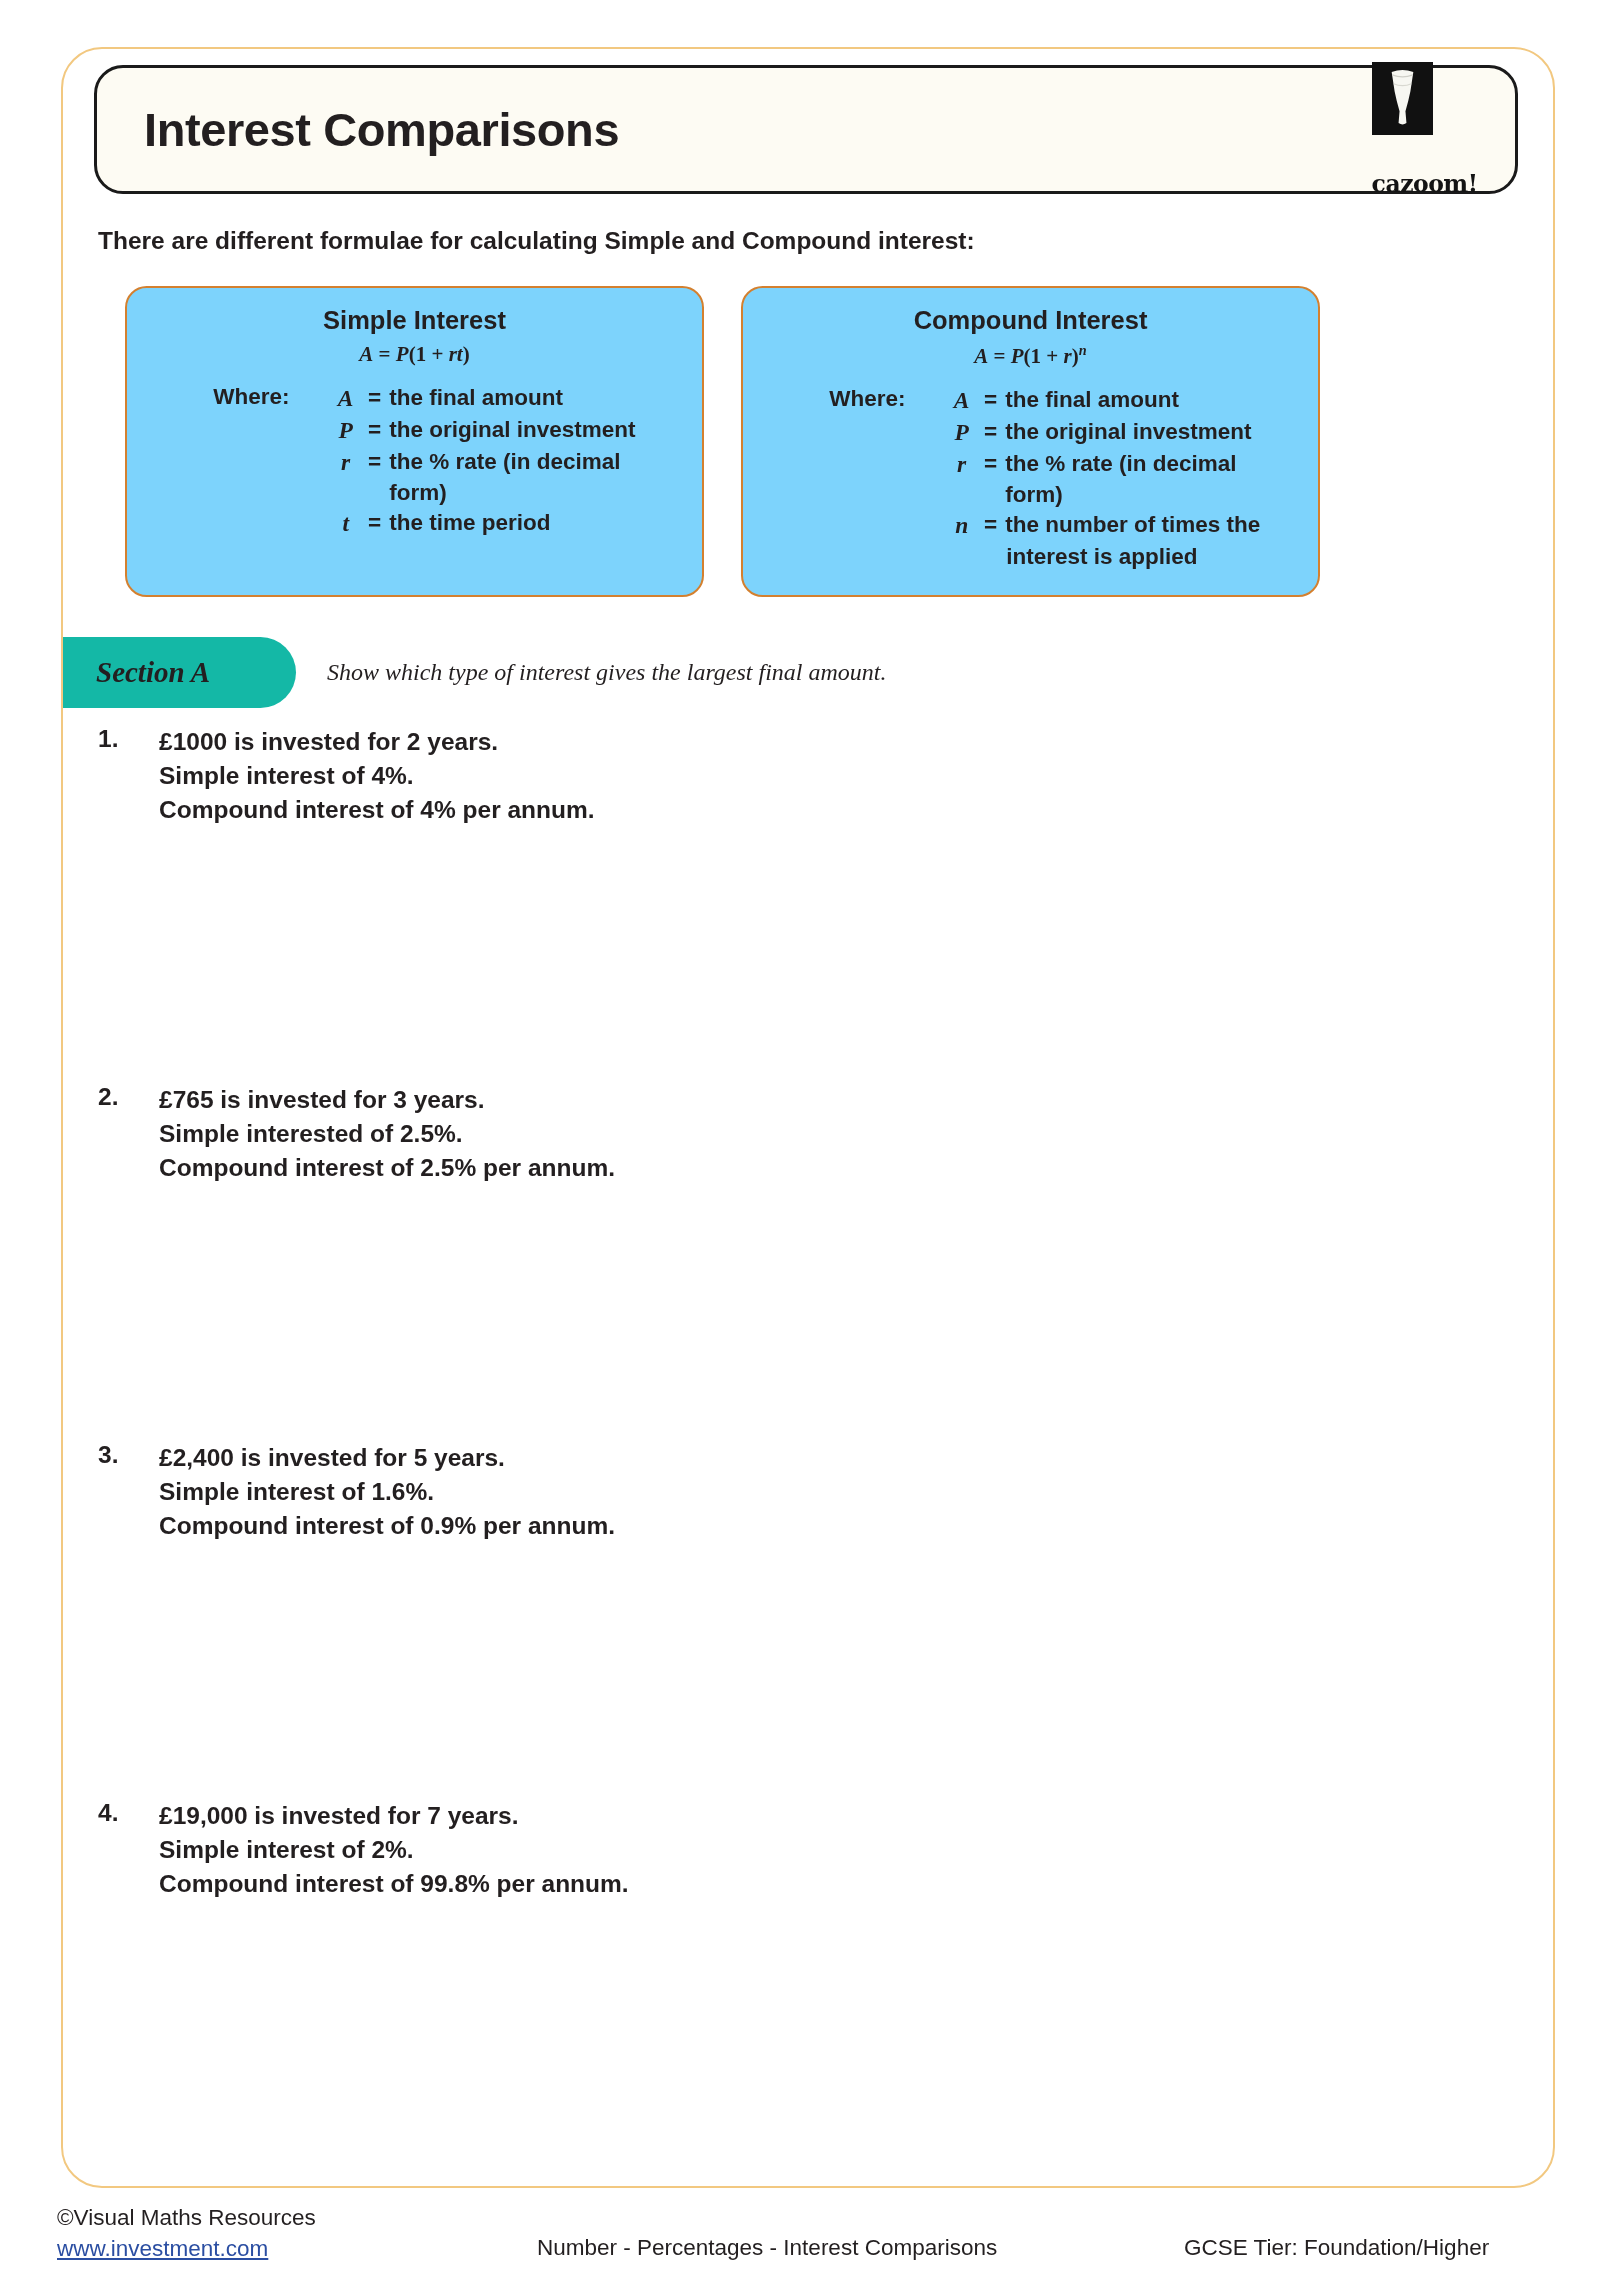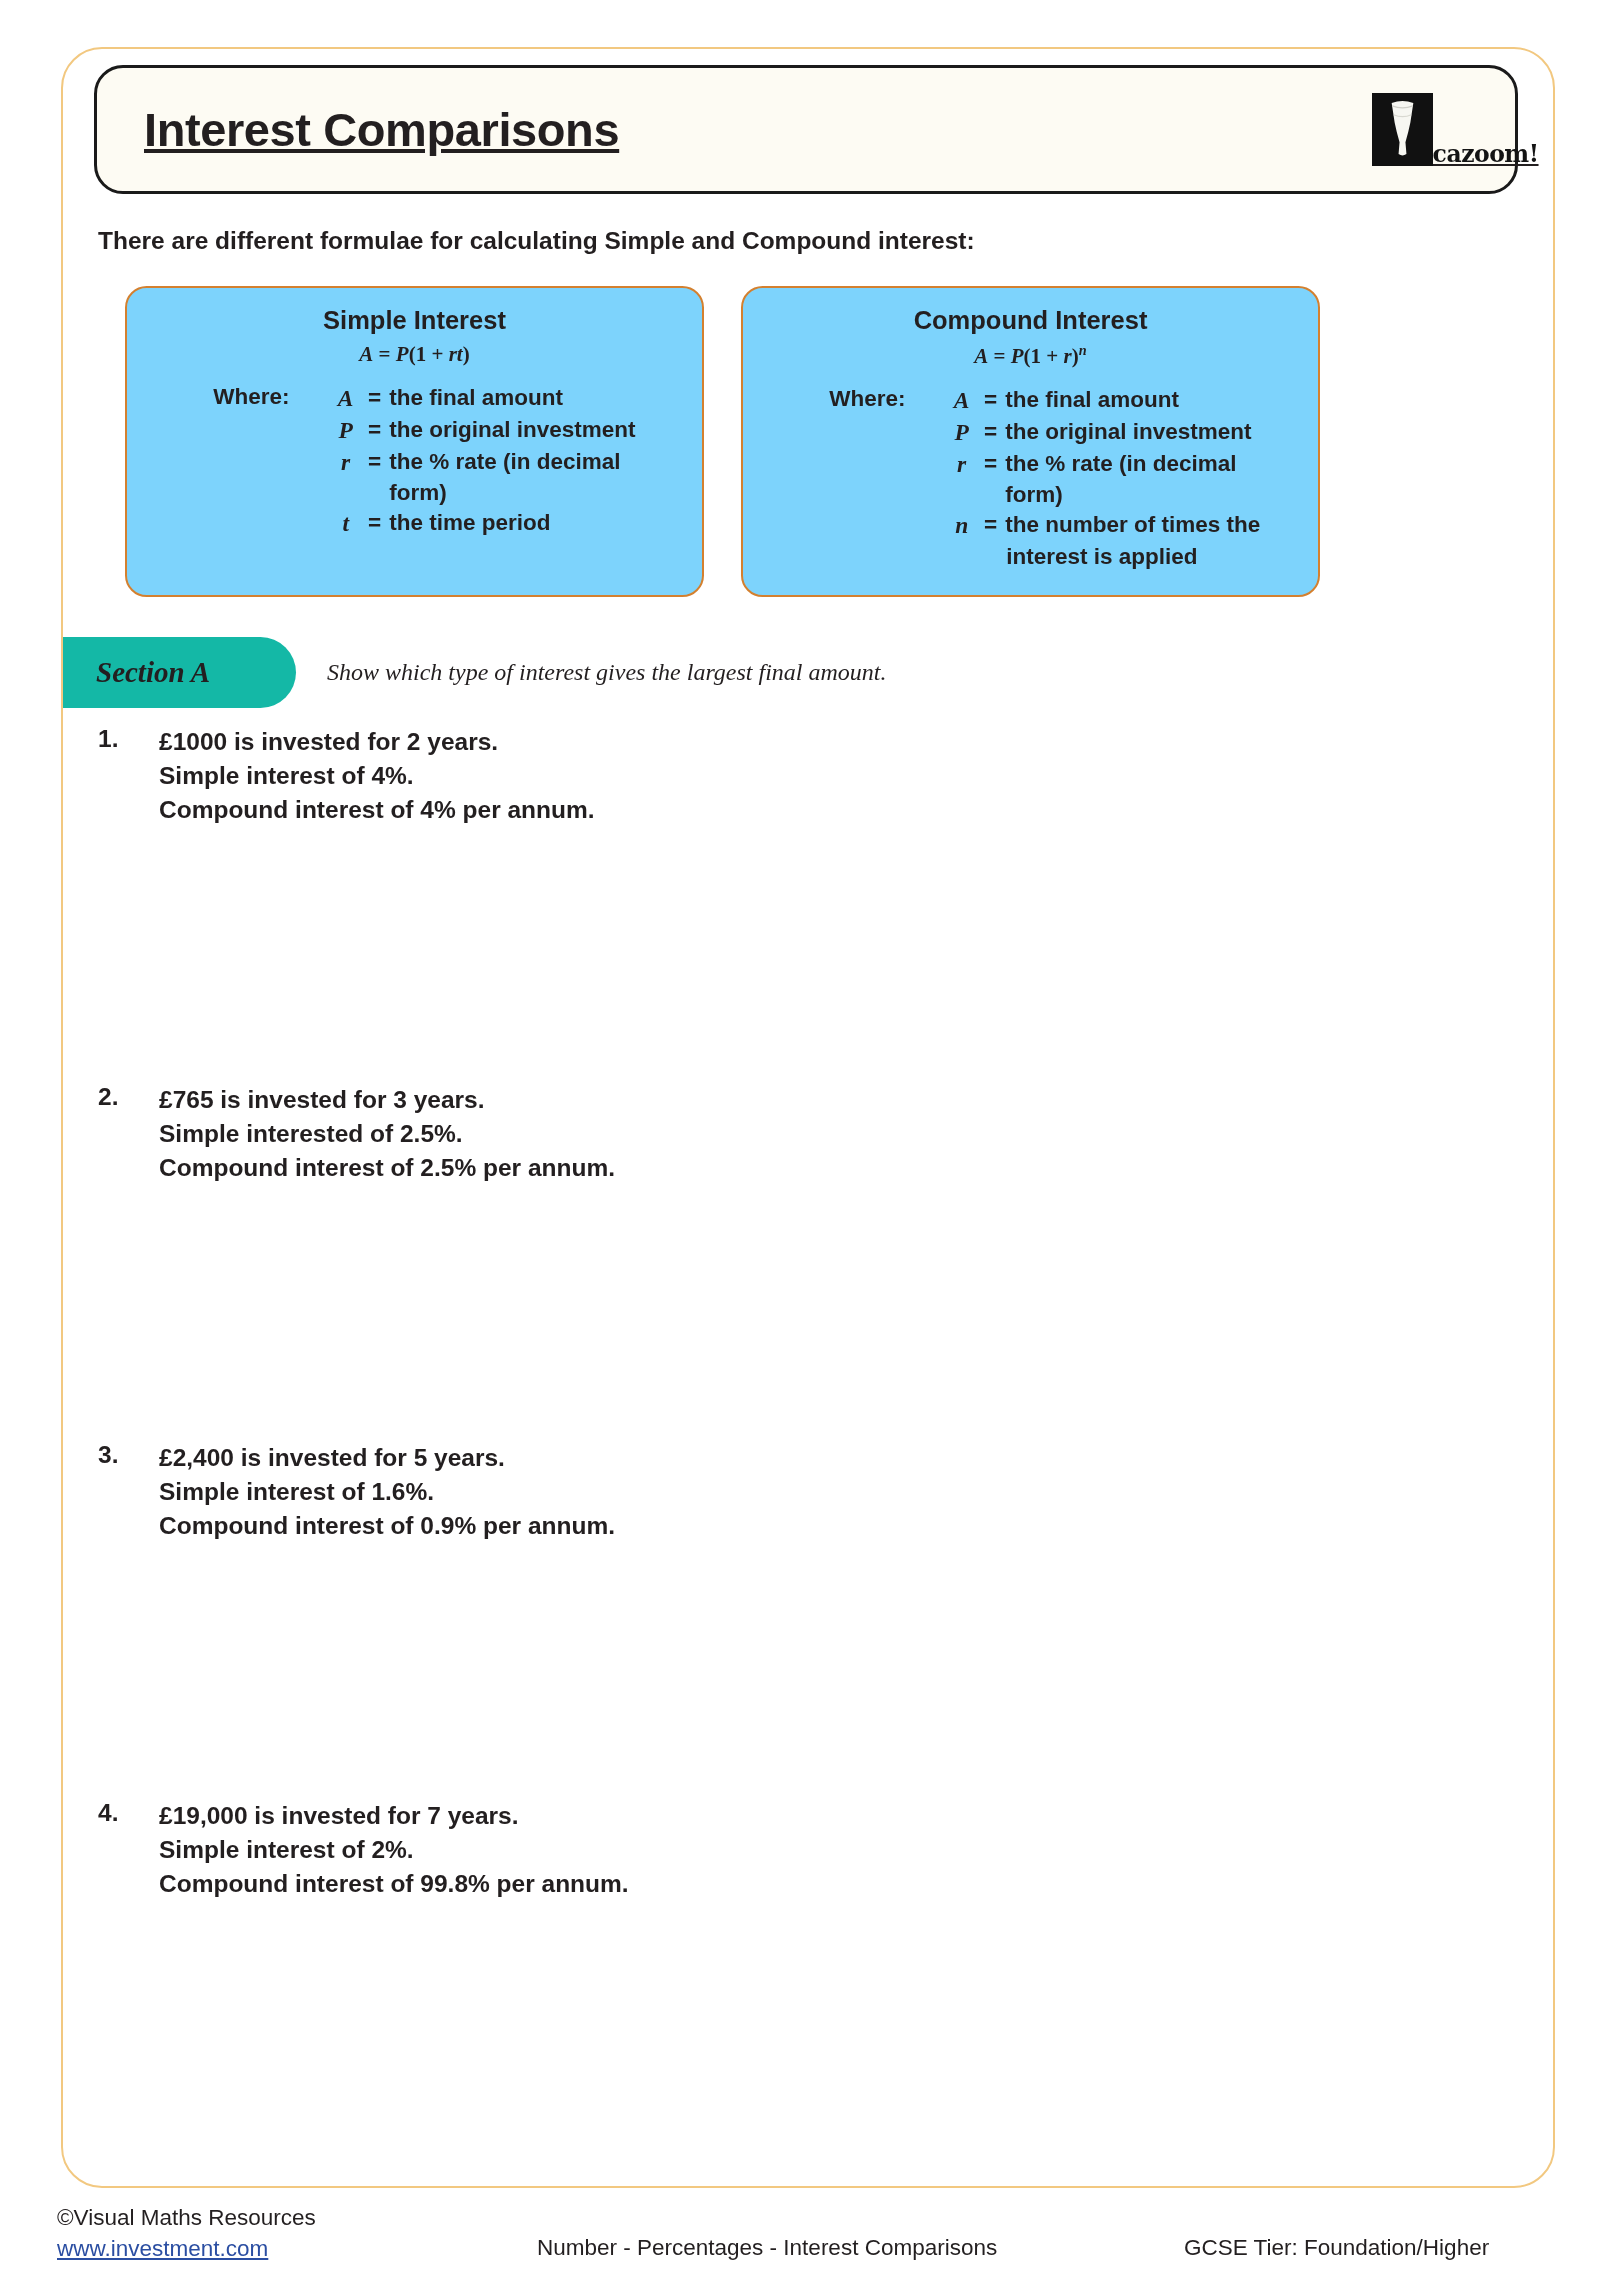--- a/index.html
+++ b/index.html
@@ -37,36 +37,36 @@
     width: 1424px;
     height: 129px;
     box-sizing: border-box;
     border: 3.9px solid #1a1a1a;
     border-radius: 29px;
     background: #fdfbf3;
     display: flex;
     align-items: center;
     justify-content: space-between;
     padding: 0 27.4px 0 47px;
-    text-decoration: underline;
   }
   .page-title {
     font-size: 47px;
     font-weight: bold;
     letter-spacing: -0.4px;
     color: #231f20;
     line-height: 1;
   }
 
   
   .logo {
     display: flex;
-    flex-direction: row;
-    align-items: flex-end;
+    flex-direction: column;
+    align-items: flex-start;
     width: 116px;
+    gap: 36px;
   }
   .logo-mark {
     width: 61px;
     height: 73px;
     background: #111111;
     display: flex;
     align-items: center;
     justify-content: center;
     position: relative;
   }

